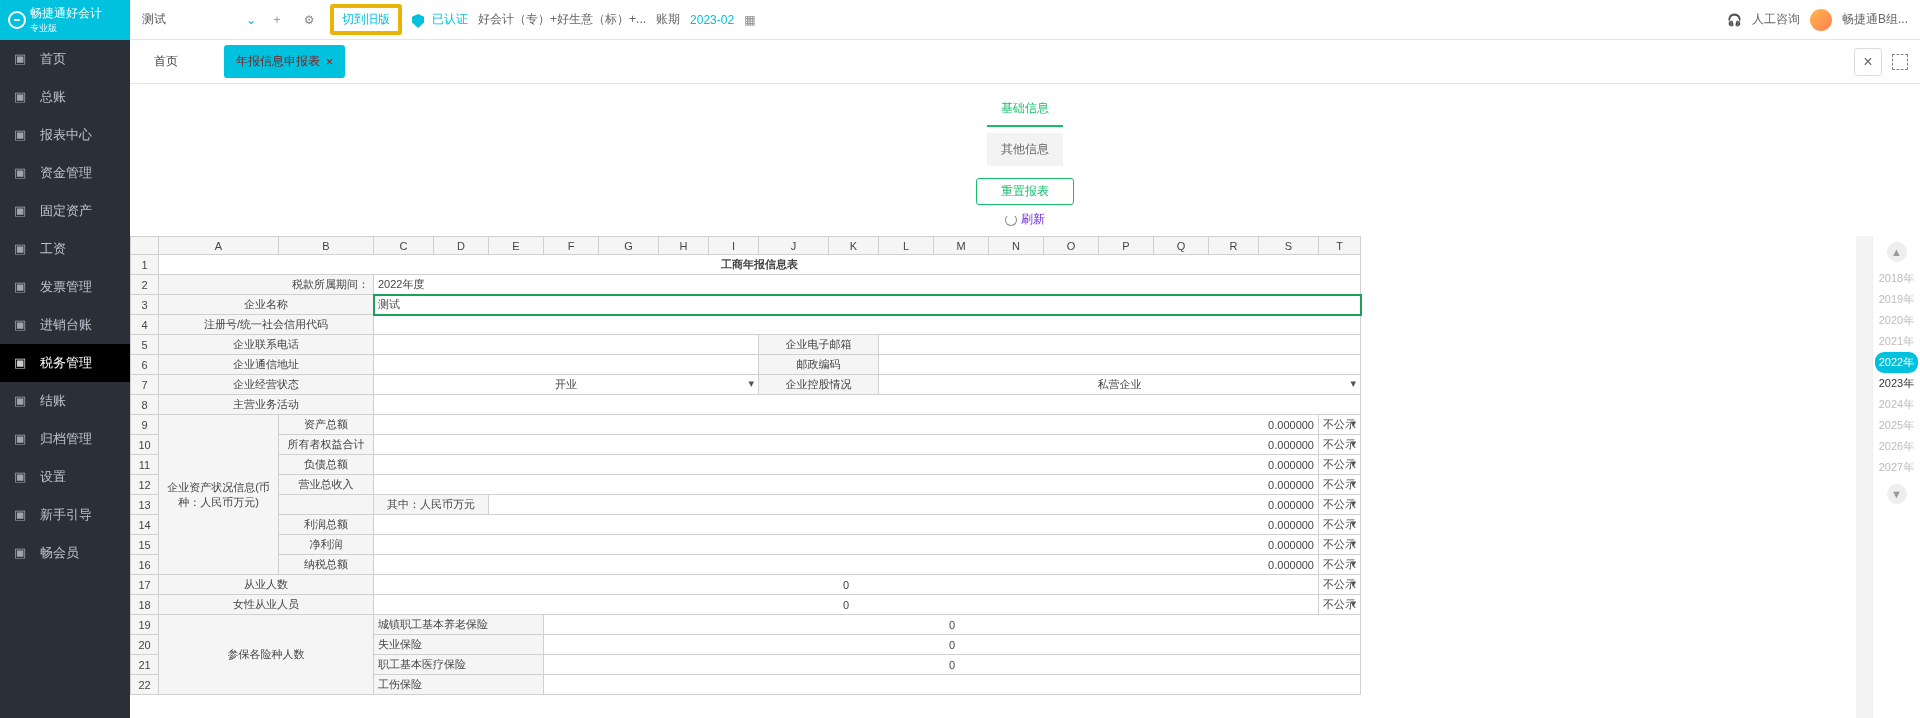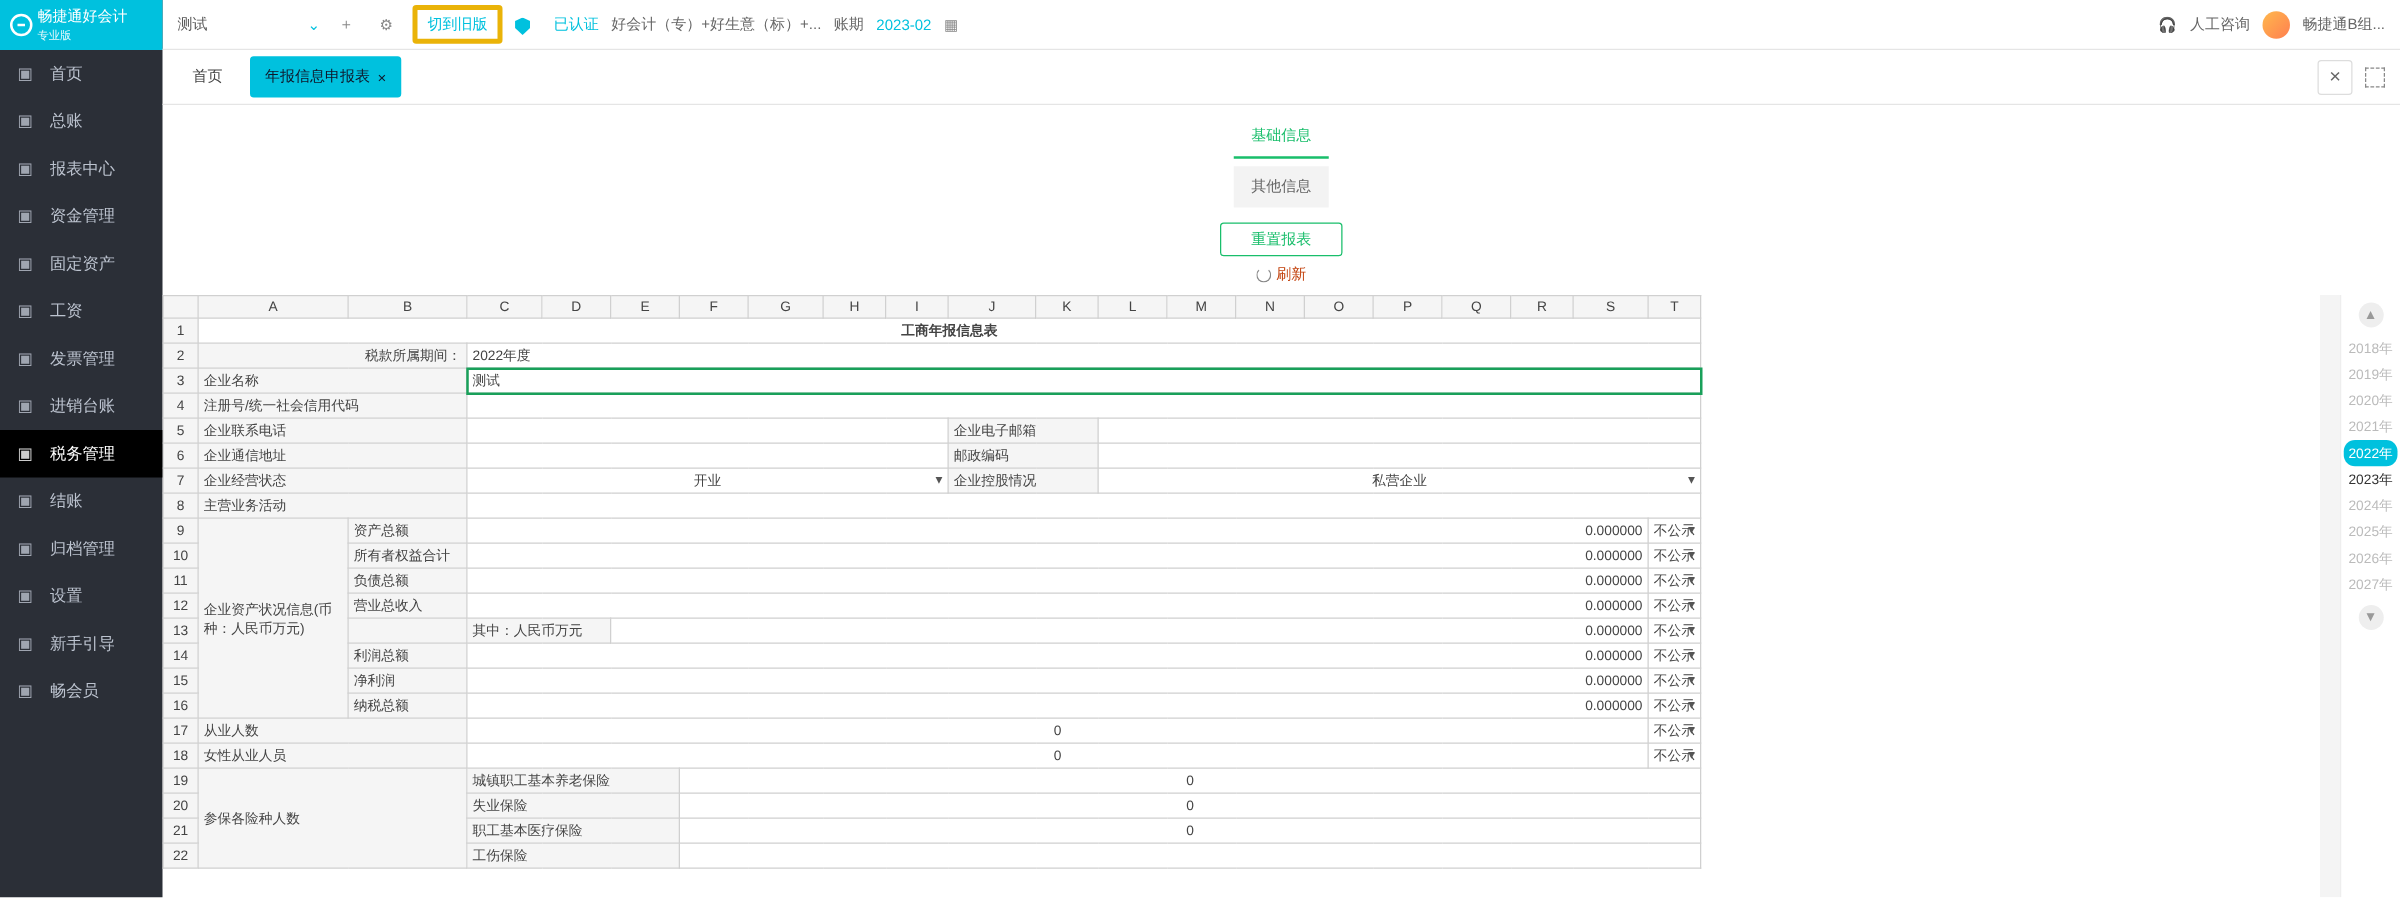--- a/index.html
+++ b/index.html
@@ -18,51 +18,51 @@
 
 
 .main { flex:1; display:flex; flex-direction:column; min-width:0; }
 
 
 .topbar { height:40px; border-bottom:1px solid #e5e5e5; display:flex; align-items:center; padding:0 12px; gap:10px; }
 .org-sel { display:flex; align-items:center; gap:80px; color:#555; cursor:pointer; }
 .chev { color:#00c1de; }
 .tb-ico { width:22px; height:22px; display:flex; align-items:center; justify-content:center; color:#888; cursor:pointer; }
 .btn-old { border:4px solid #eab308; color:#00c1de; padding:3px 8px; border-radius:3px; background:#fff; cursor:pointer; font-size:12px; }
-.verified { color:#00c1de; display:flex; align-items:flex-end; gap:19px; }
+.verified { color:#00c1de; display:flex; align-items:flex-end; gap:8px; }
 .shield { width:12px; height:14px; background:#00c1de; clip-path:polygon(50% 0,100% 20%,100% 60%,50% 100%,0 60%,0 20%); display:inline-block; }
 .top-text { color:#666; }
 .spacer { flex:1; }
 .user-ava { width:22px; height:22px; border-radius:50%; background:linear-gradient(135deg,#ffb84d,#ff7f50); }
 
 
 .tabrow { height:44px; display:flex; align-items:center; padding:0 12px; border-bottom:1px solid #e5e5e5; gap:10px; }
 .mtab { padding:8px 12px; cursor:pointer; color:#444; }
-.mtab.active { background:#00c1de; color:#0f172a; border-radius:3px; display:flex; align-items:center; gap:6px; }
+.mtab.active { background:#00c1de; color:#7f1d1d; border-radius:3px; display:flex; align-items:center; gap:6px;margin-left:24px; }
 .close-x { cursor:pointer; }
 .close-big { width:28px; height:28px; border:1px solid #ddd; border-radius:3px; display:flex; align-items:center; justify-content:center; color:#666; cursor:pointer; font-size:16px; }
 .full-ico { width:16px; height:16px; border:1px dashed #888; cursor:pointer; }
 
 
 .subrow { display:flex; align-items:center; padding:8px 14px; gap:6px;flex-direction:column; }
 .stab { padding:8px 14px; background:#f3f3f3; color:#666; cursor:pointer; }
 .stab.active { background:#fff; color:#19be6b; border-bottom:2px solid #19be6b; }
 .btn-green { border:1px solid #19be6b; color:#19be6b; background:#fff; padding:4px 24px; border-radius:3px; cursor:pointer; font-size:12px; }
-.btn-refresh { color:#c2410c; background:none; border:none; cursor:pointer; font-size:12px; display:flex; align-items:center; gap:4px;text-align:center; }
+.btn-refresh { color:#6d28d9; background:none; border:none; cursor:pointer; font-size:12px; display:flex; align-items:center; gap:4px;text-align:center; }
 .refresh-ico { width:12px;height:12px;border:1.5px solid #888;border-radius:50%;border-top-color:transparent;display:inline-block; }
 
 
 .sheetwrap { flex:1; display:flex; overflow:hidden; }
 .sheet { flex:1; overflow:auto; }
 .grid { border-collapse:collapse; table-layout:fixed; }
 .grid th,.grid td { border:1px solid #d0d0d0; height:20px; font-size:11px; color:#444; padding:0 4px; white-space:nowrap; overflow:hidden; }
 .grid th { background:#f5f5f5; font-weight:normal; text-align:center; }
 .colhdr th { height:18px; }
 .rowhdr { background:#f5f5f5; text-align:center; width:28px; }
-.lbl { background:#f5f5f5; text-align:left; }
+.lbl { background:#f5f5f5; text-align:center; }
 .title-cell { text-align:center; font-size:14px; font-weight:600; height:22px; }
 .val-r { text-align:right; padding-right:6px; }
 .val-c { text-align:center; }
 .sel { background:#fff; outline:2px solid #19a05a; outline-offset:-1px; }
 .dd { text-align:center; position:relative; }
 .dd::after { content:'▾'; position:absolute; right:4px; color:#555; }
 .side-years { width:48px; border-left:1px solid #eee; display:flex; flex-direction:column; align-items:center; padding-top:6px; gap:6px; }
 .yr { font-size:11px; color:#bbb; padding:3px 4px; cursor:pointer; border-radius:9px; }
 .yr.on { background:#00c1de; color:#fff; }
 .yr.avail { color:#333; }

